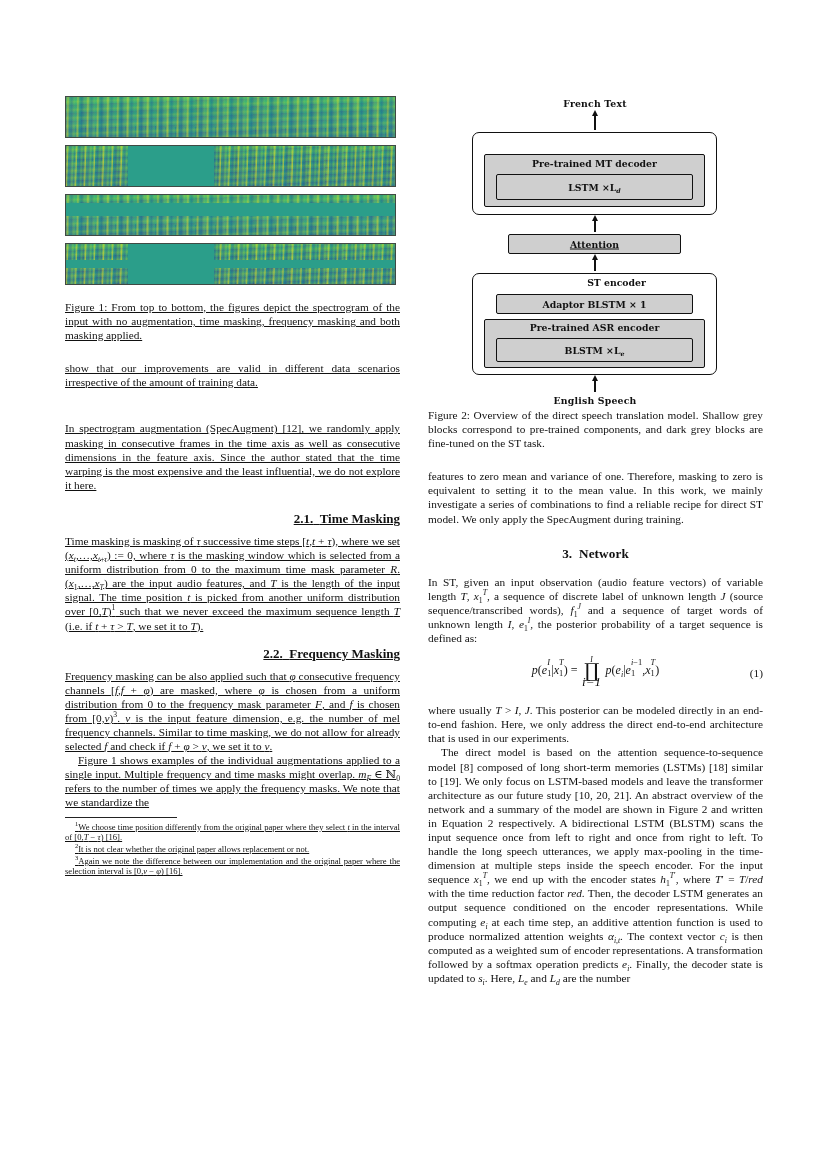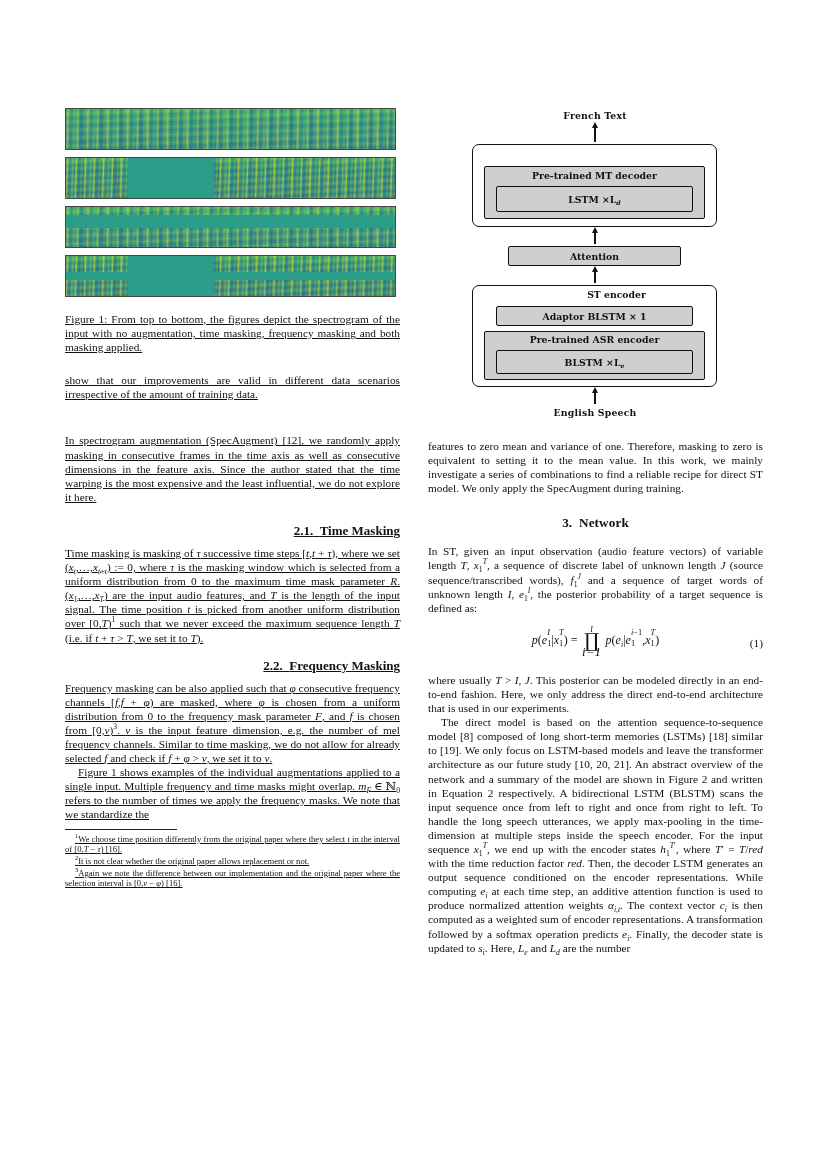--- a/index.html
+++ b/index.html
@@ -18,21 +18,20 @@
   .page {
     position: absolute;
     left: 0; top: 0;
     width: 827px; height: 1169px;
     background: #fff;
   }
   .col {
     position: absolute;
     width: 335px;
     top: 96px;
-    margin-top: 12px;
   }
   .col-left  { left: 65px; text-decoration: underline; }
   .col-right { left: 428px; }
 
   p, .para {
     margin: 0;
     font-size: 11.3px;
     line-height: 14.1px;
     text-align: justify;
     text-justify: inter-word;
@@ -332,21 +331,21 @@
         <div class="d-title" style="left:56px;width:221px;top:62px;">Pre-trained MT decoder</div>
 
         <div class="d-box sq grey" style="left:68px;top:78px;width:197px;height:26px;"></div>
         <div class="d-inner-lab" style="left:68px;width:197px;top:91px;">
           <span>LSTM ×L</span><sub class="it">d</sub>
         </div>
 
         <div class="arrow" style="left:166px;top:124px;height:12px;"></div>
 
         <div class="d-box sq grey" style="left:80px;top:138px;width:173px;height:20px;"></div>
-        <div class="d-inner-lab" style="left:80px;width:173px;top:148px;">Attention</div>
+        <div class="d-inner-lab" style="left:80px;width:173px;top:148px;text-decoration:underline;">Attention</div>
 
         <div class="arrow" style="left:166px;top:163px;height:12px;"></div>
 
         <div class="d-box light" style="left:44px;top:177px;width:245px;height:102px;"></div>
         <div class="d-title" style="left:44px;width:289px;top:181px;">ST encoder</div>
 
         <div class="d-box sq grey" style="left:68px;top:198px;width:197px;height:20px;"></div>
         <div class="d-inner-lab" style="left:68px;width:197px;top:208px;">Adaptor BLSTM × 1</div>
 
         <div class="d-box sq grey" style="left:56px;top:223px;width:221px;height:49px;"></div>
@@ -356,20 +355,21 @@
         <div class="d-inner-lab" style="left:68px;width:197px;top:254px;">
           <span>BLSTM ×L</span><sub class="it">e</sub>
         </div>
 
         <div class="arrow" style="left:166px;top:284px;height:12px;"></div>
         <div class="d-lab" style="left:67px;width:200px;top:299px;">English Speech</div>
       </div>
     </div>
 
     <div style="height:74px"></div>
+    <p class="caption">Figure 2: Overview of the direct speech translation model. Shallow grey blocks correspond to pre-trained components, and dark grey blocks are fine-tuned on the ST task.</p>
 
     <div class="gap-l"></div>
     <p class="para">features to zero mean and variance of one. Therefore, masking to zero is equivalent to setting it to the mean value. In this work, we mainly investigate a series of combinations to find a reliable recipe for direct ST model. We only apply the SpecAugment during training.</p>
 
     <div class="gap-l"></div>
     <h2 class="sec">
       <span>3.</span>&nbsp;&nbsp;<span>Network</span>
     </h2>
     <div class="gap-m"></div>
     <p class="para">In ST, given an input observation (audio feature vectors) of variable length <i>T</i>, <i>x</i><sub>1</sub><sup><i>T</i></sup>, a sequence of discrete label of unknown length <i>J</i> (source sequence/transcribed words), <i>f</i><sub>1</sub><sup><i>J</i></sup> and a sequence of target words of unknown length <i>I</i>, <i>e</i><sub>1</sub><sup><i>I</i></sup>, the posterior probability of a target sequence is defined as:</p>

